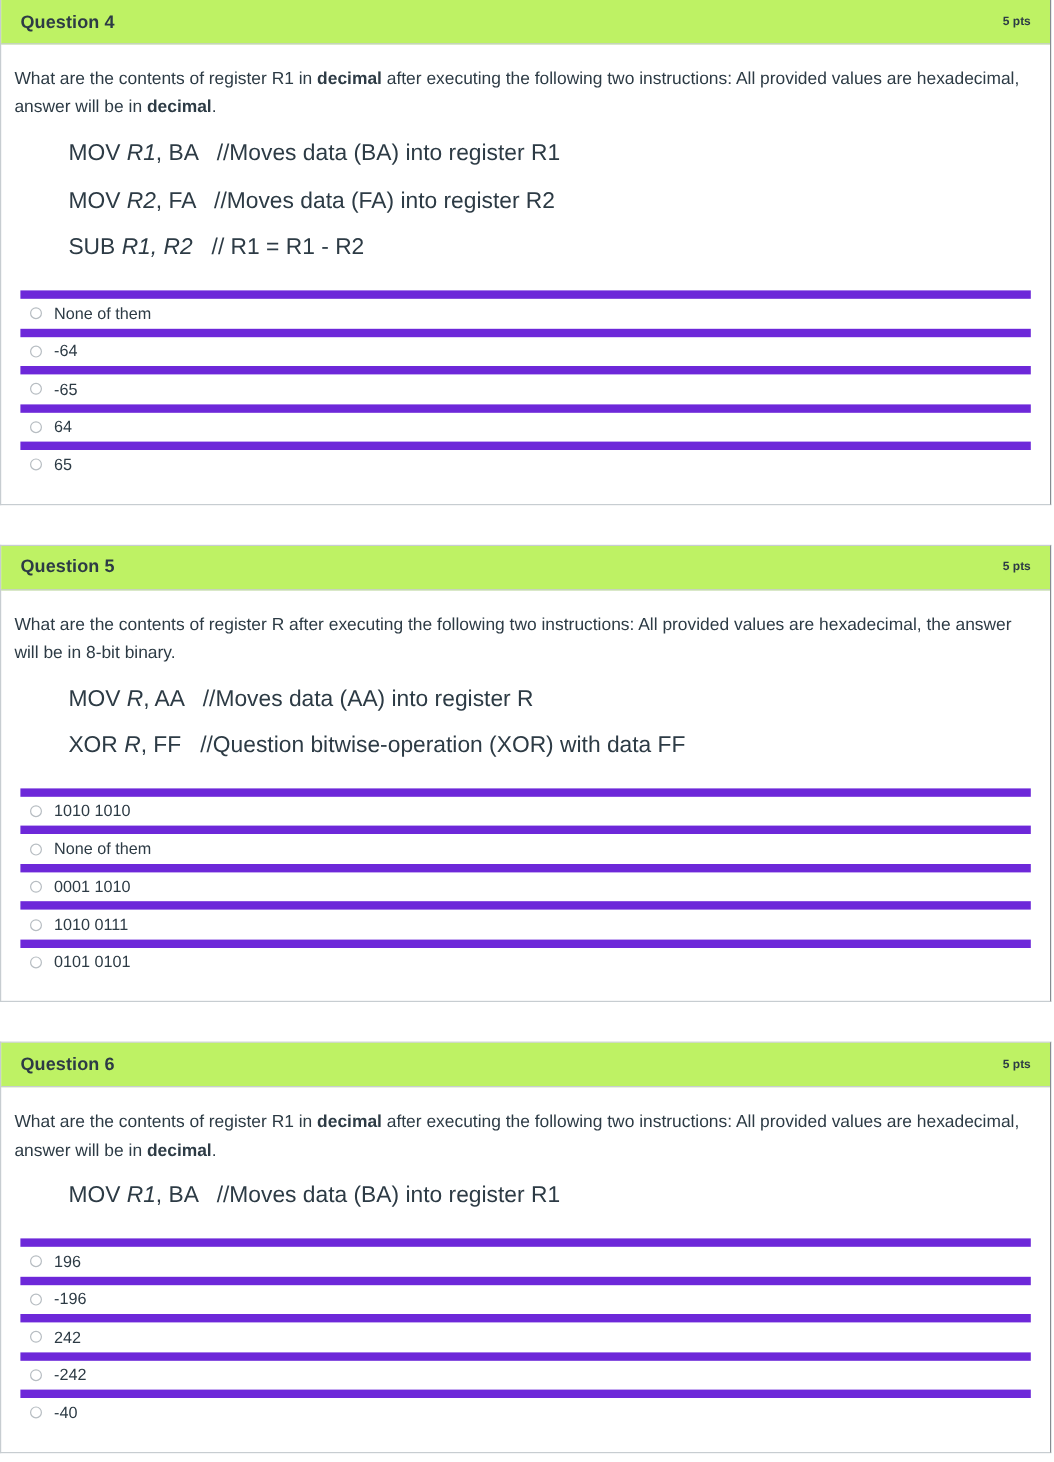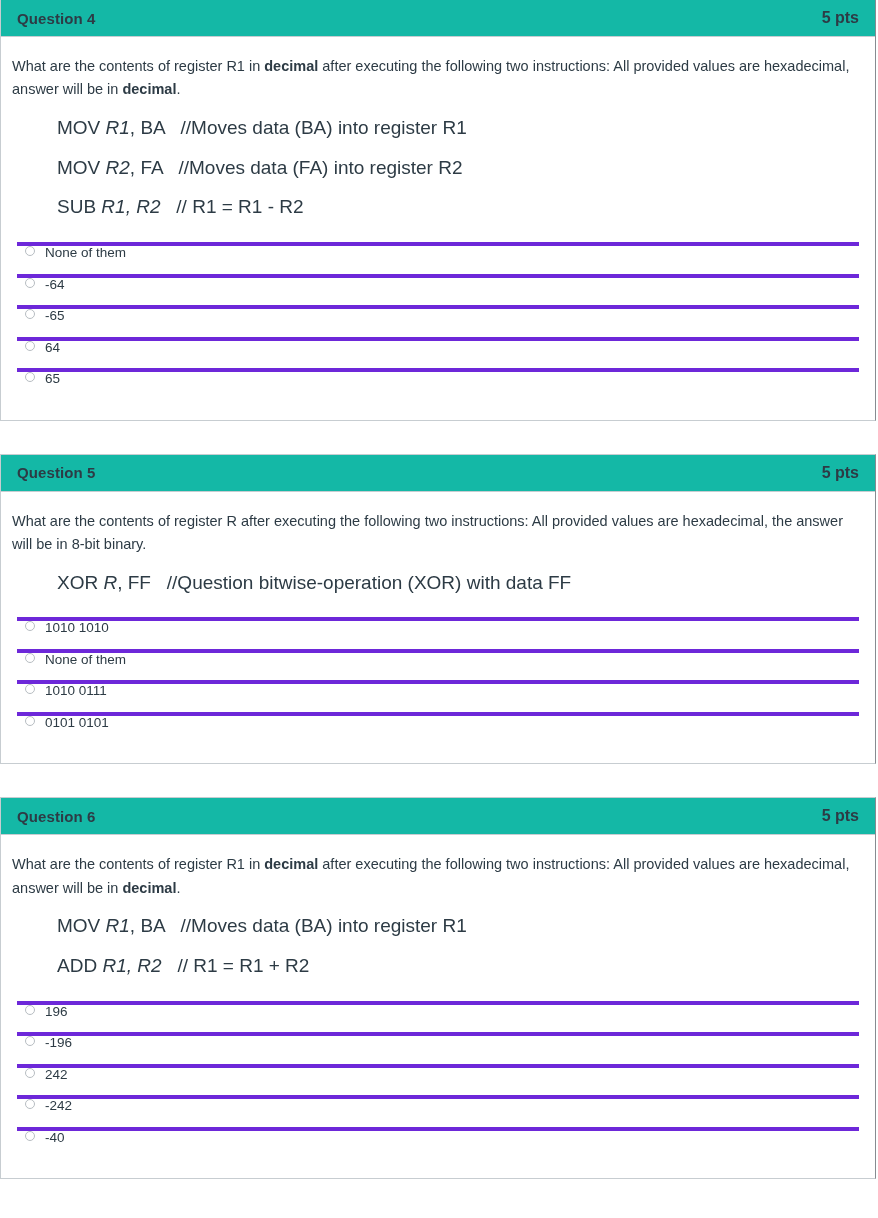--- a/index.html
+++ b/index.html
@@ -23,37 +23,37 @@
     border-right: 1px solid #868c91;
     background: #ffffff;
     margin: 0 0 33px 0;
     width: 876px;
     box-sizing: border-box;
   }
   .question-card:first-child {
     border-top: none;
   }
   .question-header {
-    background: #14b8a6;
+    background: #bef264;
     border-bottom: 1px solid #c7cdd1;
     height: 37px;
     display: flex;
     align-items: center;
     justify-content: space-between;
     padding: 0 16px;
     box-sizing: border-box;
   }
   .question-name {
     font-size: 15px;
     font-weight: bold;
     color: #2d3b45;
     letter-spacing: .1px;
   }
   .question-points {
-    font-size: 16px;
+    font-size: 10px;
     font-weight: bold;
     color: #2d3b45;
   }
   .question-body {
     padding: 18px 16px 0 11px;
   }
   .question-text {
     font-size: 14.5px;
     line-height: 1.62;
     color: #2d3b45;
@@ -79,23 +79,23 @@
   .reg {
     font-style: italic;
   }
   
   .answers {
     margin-top: 22px;
     padding: 0 16px 20px 16px;
   }
   .answer-row {
     display: flex;
-    align-items: flex-start;
+    align-items: center;
     height: 31.5px;
-    border-top: 4px solid #6d28d9;
+    border-top: 7px solid #6d28d9;
     box-sizing: border-box;
   }
   .answer-row:last-child {
     
   }
   .radio {
     width: 10px;
     height: 10px;
     border: 1px solid #b7bdc2;
     border-radius: 50%;
@@ -152,52 +152,56 @@
         </div>
       </div>
       <div class="question-card">
         <div class="question-header">
           <span class="question-name">Question 5</span>
           <span class="question-points">5 pts</span>
         </div>
         <div class="question-body">
           <p class="question-text"><span>What are the contents of register R after executing the following two instructions:  All provided values are hexadecimal, the answer will be in 8-bit binary.</span></p>
           <div class="code-block">
+            <div class="code-line"><span>MOV </span><span class="reg">R</span><span>, AA   //Moves data (AA) into register R</span></div>
             <div class="code-line"><span>XOR </span><span class="reg">R</span><span>, FF   //Question bitwise-operation (XOR) with data FF</span></div>
           </div>
         </div>
         <div class="answers">
           <div class="answer-row">
             <span class="radio"></span>
             <span class="answer-label">1010 1010</span>
           </div>
           <div class="answer-row">
             <span class="radio"></span>
             <span class="answer-label">None of them</span>
+          </div>
+          <div class="answer-row">
+            <span class="radio"></span>
+            <span class="answer-label">0001 1010</span>
           </div>
           <div class="answer-row">
             <span class="radio"></span>
             <span class="answer-label">1010 0111</span>
           </div>
           <div class="answer-row">
             <span class="radio"></span>
             <span class="answer-label">0101 0101</span>
           </div>
         </div>
       </div>
       <div class="question-card">
         <div class="question-header">
           <span class="question-name">Question 6</span>
           <span class="question-points">5 pts</span>
         </div>
         <div class="question-body">
           <p class="question-text"><span>What are the contents of register R1 in </span><b>decimal</b><span> after executing the following two instructions:  All provided values are hexadecimal, answer will be in </span><b>decimal</b><span>.</span></p>
           <div class="code-block">
             <div class="code-line"><span>MOV </span><span class="reg">R1</span><span>, BA   //Moves data (BA) into register R1</span></div>
-            <div class="code-line"><span>ADD </span><span class="reg">R1, R2</span><span>   // R1 = R1 + R2</span></div>
           </div>
         </div>
         <div class="answers">
           <div class="answer-row">
             <span class="radio"></span>
             <span class="answer-label">196</span>
           </div>
           <div class="answer-row">
             <span class="radio"></span>
             <span class="answer-label">-196</span>

